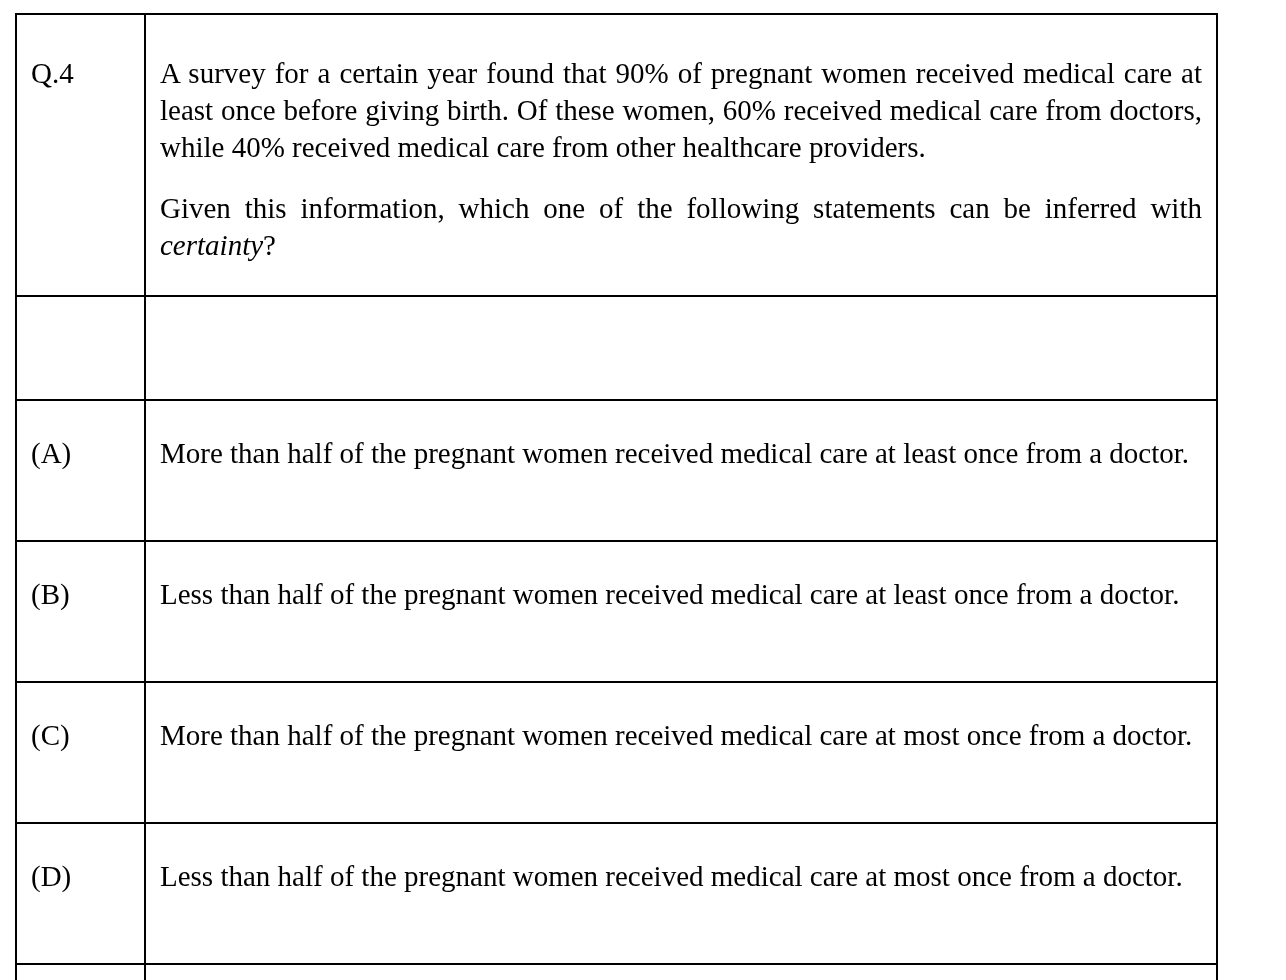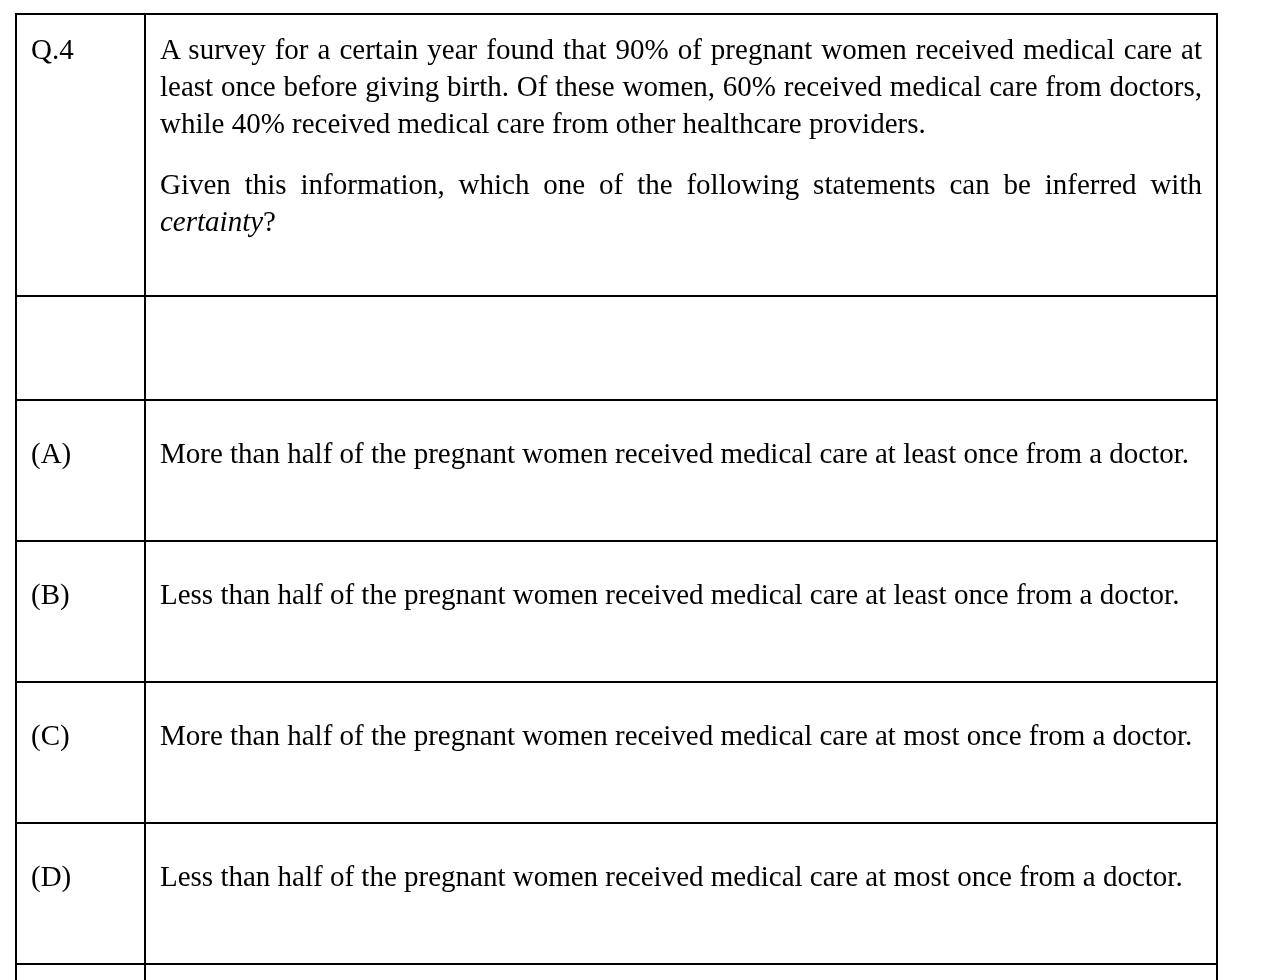--- a/index.html
+++ b/index.html
@@ -36,21 +36,21 @@
   td.label-cell {
     width: 113px;
     padding-left: 14px !important;
   }
   td.text-cell {
     padding-left: 14px !important;
     padding-right: 14px !important;
     text-align: justify;
   }
   tr.row-question td { height: 280px; }
-  tr.row-question td .inner { padding-top: 16px; }
+  tr.row-question td .inner { padding-top: 40px; }
   tr.row-blank td { height: 102px; }
   tr.row-option td { height: 139px; }
   tr.row-option td .inner { padding-top: 34px; }
   tr.row-tail td { height: 60px; }
   p.para { margin: 0; }
   p.para + p.para { margin-top: 24px; }
   em.it { font-style: italic; }
 </style>
 </head>
 <body>

